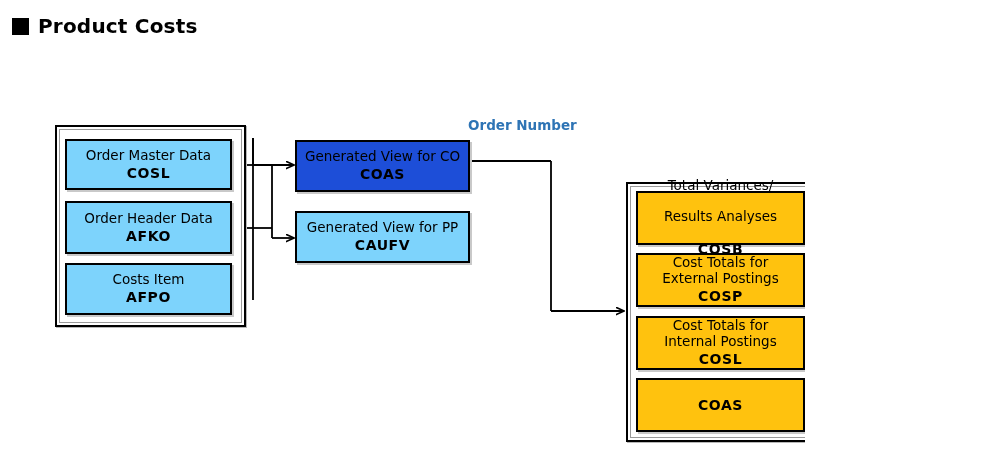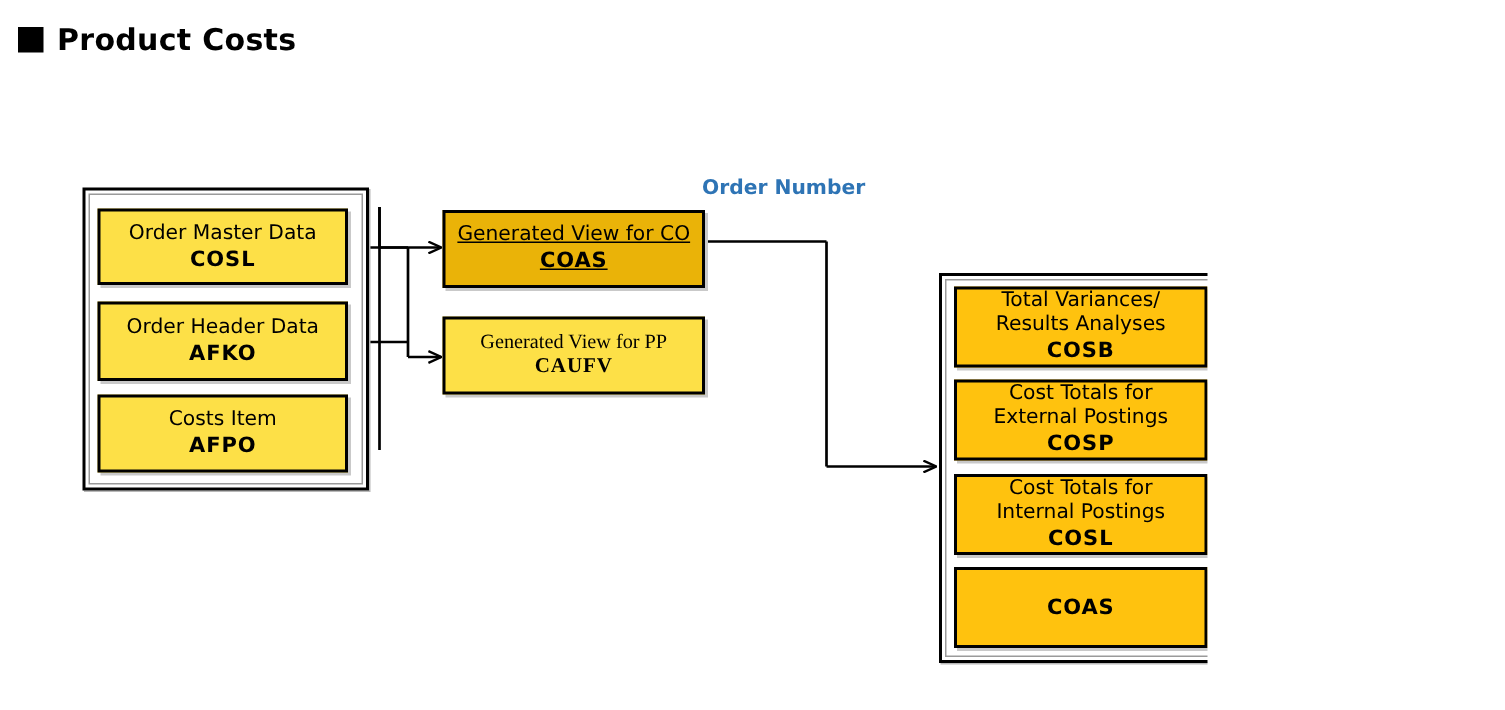--- a/index.html
+++ b/index.html
@@ -75,22 +75,22 @@
     font-size: 13.5px;
     font-weight: normal;
     white-space: nowrap;
   }
   .ebox .code {
     font-size: 14px;
     font-weight: bold;
     letter-spacing: 0.6px;
     margin-top: 1px;
   }
-  .ebox.white { background: #fde047; }
-  .ebox.green { background: #eab308; text-decoration: underline; }
+  .ebox.white { background: #7dd3fc; }
+  .ebox.green { background: #1d4ed8; }
   .ebox.yellow { background: #FFC20E; }
 
   
   #wires {
     position: absolute;
     left: 0; top: 0;
     width: 1003px;
     height: 473px;
     pointer-events: none;
   }
@@ -154,28 +154,28 @@
   <div class="ebox white" style="left:65px; top:263px; width:167px; height:52px;">
     <span class="cap">Costs Item</span>
     <span class="code">AFPO</span>
   </div>
 
   <div class="ebox green" style="left:295px; top:140px; width:175px; height:52px;">
     <span class="cap">Generated View for CO</span>
     <span class="code">COAS</span>
   </div>
 
-  <div class="ebox white" style="left:295px; top:211px; width:175px; height:52px;font-family:Liberation Serif, serif;">
+  <div class="ebox white" style="left:295px; top:211px; width:175px; height:52px;">
     <span class="cap">Generated View for PP</span>
     <span class="code">CAUFV</span>
   </div>
 
   <div class="group-frame" style="left:626px; top:182px; width:189px; height:256px;"></div>
 
-  <div class="ebox yellow" style="left:636px; top:191px; width:169px; height:54px;">
+  <div class="ebox yellow" style="left:636px; top:191px; width:169px; height:54px;gap:15px;">
     <span class="cap">Total Variances/</span>
     <span class="cap">Results Analyses</span>
     <span class="code">COSB</span>
   </div>
 
   <div class="ebox yellow" style="left:636px; top:253px; width:169px; height:54px;">
     <span class="cap">Cost Totals for</span>
     <span class="cap">External Postings</span>
     <span class="code">COSP</span>
   </div>

